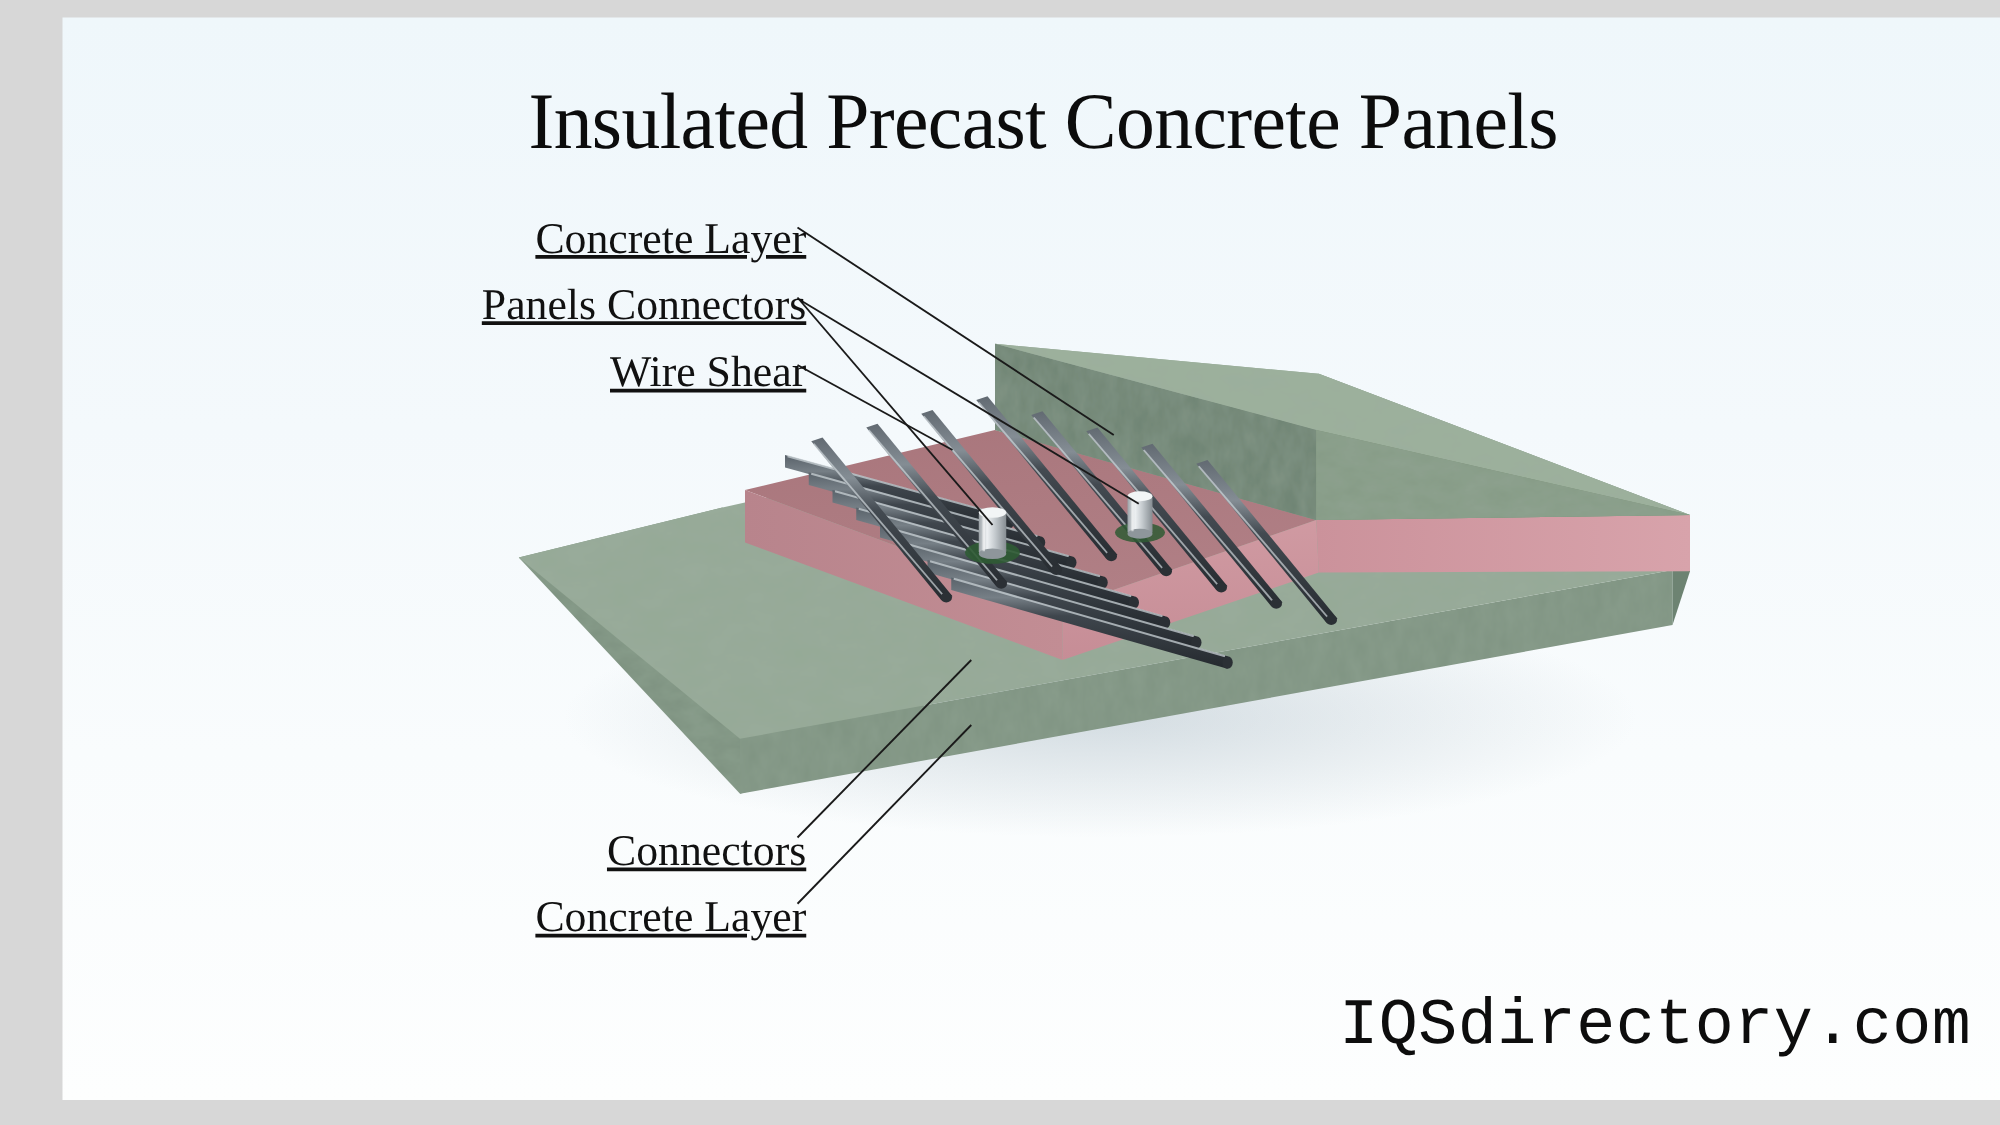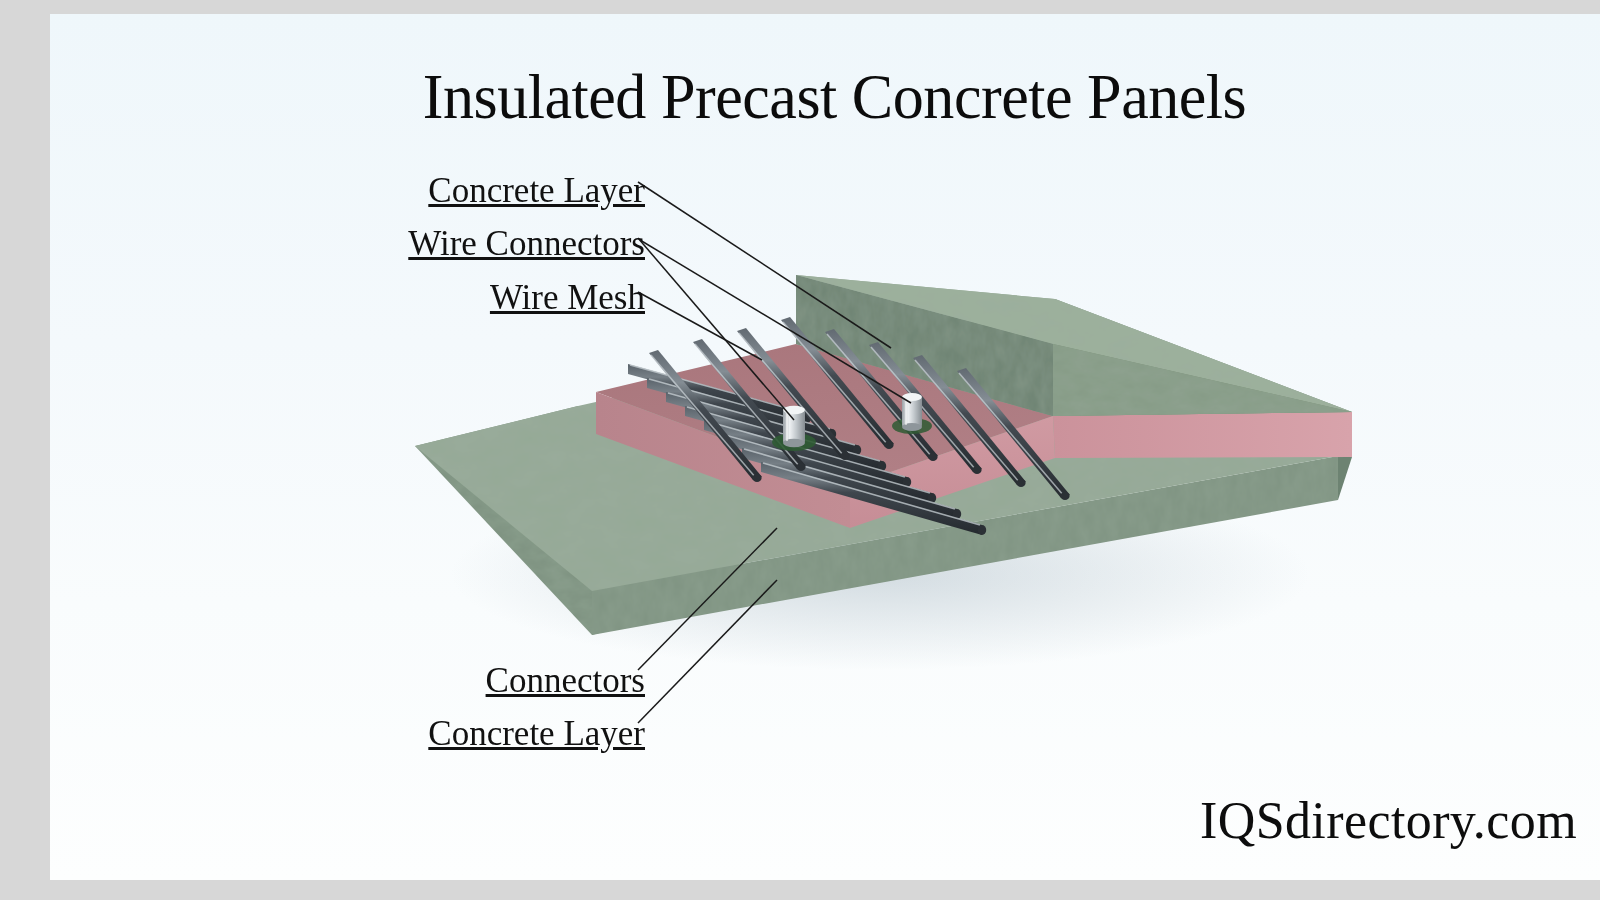--- a/index.html
+++ b/index.html
@@ -26,21 +26,21 @@
     position:absolute;
     font-family:"Liberation Serif",serif;
     font-size:35px;color:#111;
     white-space:nowrap;
     text-align:right;
     transform:translateY(-50%);
     text-decoration:underline;
   }
   #wm{
     position:absolute;right:42px;bottom:30px;
-    font-family:Liberation Serif, serif;
+    font-family:Liberation Mono, monospace;
     font-size:52px;color:#0d0d0d;letter-spacing:0.4px;
   }
   svg#art{position:absolute;left:0;top:0;width:1569px;height:866px;}
 </style>
 </head>
 <body>
 
 <div id="stage">
   <div id="frame">
 
@@ -266,23 +266,23 @@
         <line x1="588" y1="224" x2="744" y2="406"></line>
         <line x1="590" y1="226" x2="861" y2="389"></line>
         <line x1="588" y1="278" x2="712" y2="346"></line>
         <line x1="588" y1="656" x2="727" y2="514"></line>
         <line x1="588" y1="709" x2="727" y2="566"></line>
       </g>
     </svg>
 
     <div class="lbl" style="right:974px;top:177px;">Concrete Layer</div>
 
-    <div class="lbl" style="right:974px;top:230px;">Wire Connectors</div>
-
-    <div class="lbl" style="right:974px;top:284px;">Wire Mesh</div>
+    <div class="lbl" style="right:974px;top:230px;">Panels Connectors</div>
+
+    <div class="lbl" style="right:974px;top:284px;">Wire Shear</div>
 
     <div class="lbl" style="right:974px;top:667px;">Connectors</div>
 
     <div class="lbl" style="right:974px;top:720px;">Concrete Layer</div>
 
     <div id="wm">IQSdirectory.com</div>
 
   </div>
 </div>
 

